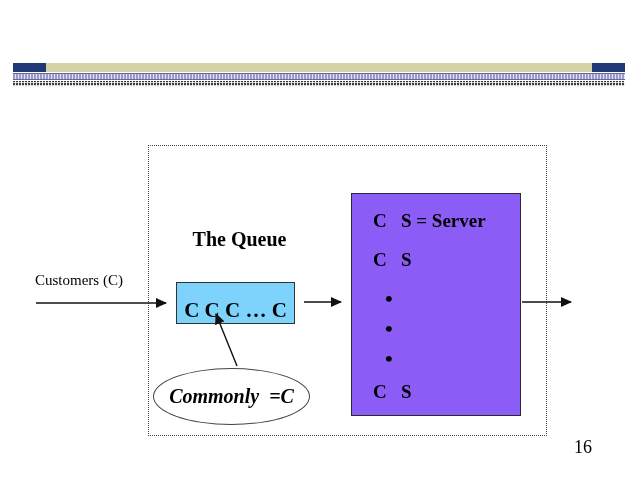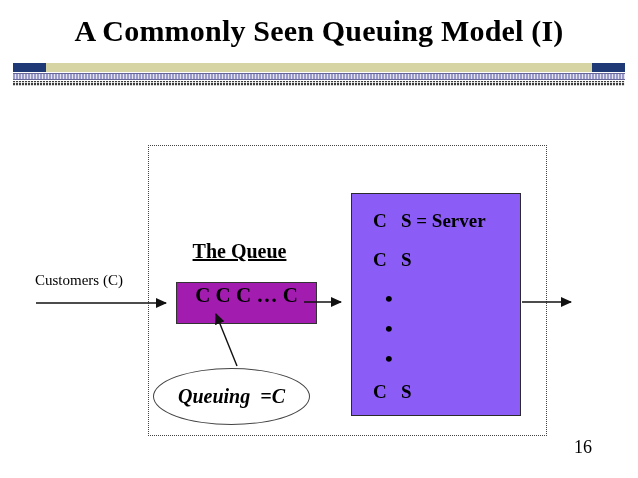--- a/index.html
+++ b/index.html
@@ -45,27 +45,27 @@
   }
   .sf-text{position:absolute;font-size:19px;font-weight:bold;white-space:pre;line-height:1;}
   .sf-line1{left:21px;top:17px;}
   .sf-line2{left:21px;top:56px;}
   .sf-dot{position:absolute;left:33px;font-size:22px;font-weight:bold;line-height:1;}
   .sf-dot1{top:94px;}
   .sf-dot2{top:124px;}
   .sf-dot3{top:154px;}
   .sf-line3{left:21px;top:188px;}
   .queue-label{
-    position:absolute;left:176px;top:240px;width:127px;text-align:center;
-    font-size:20px;font-weight:bold;text-decoration:underline;white-space:nowrap;
+    position:absolute;left:176px;top:228px;width:127px;text-align:center;
+    font-size:20px;font-weight:bold;white-space:nowrap;
   }
   .queue-box{
-    position:absolute;left:176px;top:282px;width:141px;height:42px;
-    background:#a21caf;border:1px solid #333;box-sizing:border-box;
-    display:flex;align-items:flex-start;justify-content:center;
+    position:absolute;left:176px;top:282px;width:119px;height:42px;
+    background:#7dd3fc;border:1px solid #333;box-sizing:border-box;
+    display:flex;align-items:flex-end;justify-content:center;
     font-size:21px;font-weight:bold;white-space:pre;
   }
   .customers-label{
     position:absolute;left:35px;top:272px;font-size:15px;font-weight:normal;white-space:nowrap;
   }
   .customer-ellipse{
     position:absolute;left:153px;top:368px;width:157px;height:57px;
     border:1px solid #444;border-radius:50%;background:#fff;box-sizing:border-box;
     display:flex;align-items:center;justify-content:center;
     font-size:20px;font-weight:bold;font-style:italic;white-space:pre;
@@ -73,21 +73,20 @@
   .page-number{
     position:absolute;left:568px;top:437px;width:30px;text-align:center;font-size:18px;
   }
   .arrow-layer{position:absolute;left:0;top:0;width:638px;height:478px;pointer-events:none;}
 </style>
 </head>
 <body>
 
 <div class="slide">
 
-  <div class="title">A Commonly Seen Queuing Model (I)</div>
 
   <div class="band band-top">
     <div class="band-cap left"></div>
     <div class="band-cap right"></div>
   </div>
   <div class="band band-mid"></div>
   <div class="band band-bot"></div>
 
 
   <div class="dashed-box"></div>
@@ -102,21 +101,21 @@
   <div class="service-box">
     <div class="sf-text sf-line1">C   S = Server</div>
     <div class="sf-text sf-line2">C   S</div>
     <div class="sf-dot sf-dot1">•</div>
     <div class="sf-dot sf-dot2">•</div>
     <div class="sf-dot sf-dot3">•</div>
     <div class="sf-text sf-line3">C   S</div>
   </div>
 
   <div class="customer-ellipse">
-    <span>Queuing  =C</span>
+    <span>Commonly  =C</span>
   </div>
 
   <svg class="arrow-layer" viewBox="0 0 638 478" xmlns="http://www.w3.org/2000/svg">
     <defs>
       <marker id="arrowhead" markerUnits="userSpaceOnUse" markerWidth="12" markerHeight="10" refX="10" refY="5" orient="auto">
         <path d="M0,0 L11,5 L0,10 Z" fill="#111"></path>
       </marker>
     </defs>
     <line x1="36" y1="303" x2="166" y2="303" stroke="#111" stroke-width="1.4" marker-end="url(#arrowhead)"></line>
     <line x1="304" y1="302" x2="341" y2="302" stroke="#111" stroke-width="1.4" marker-end="url(#arrowhead)"></line>

